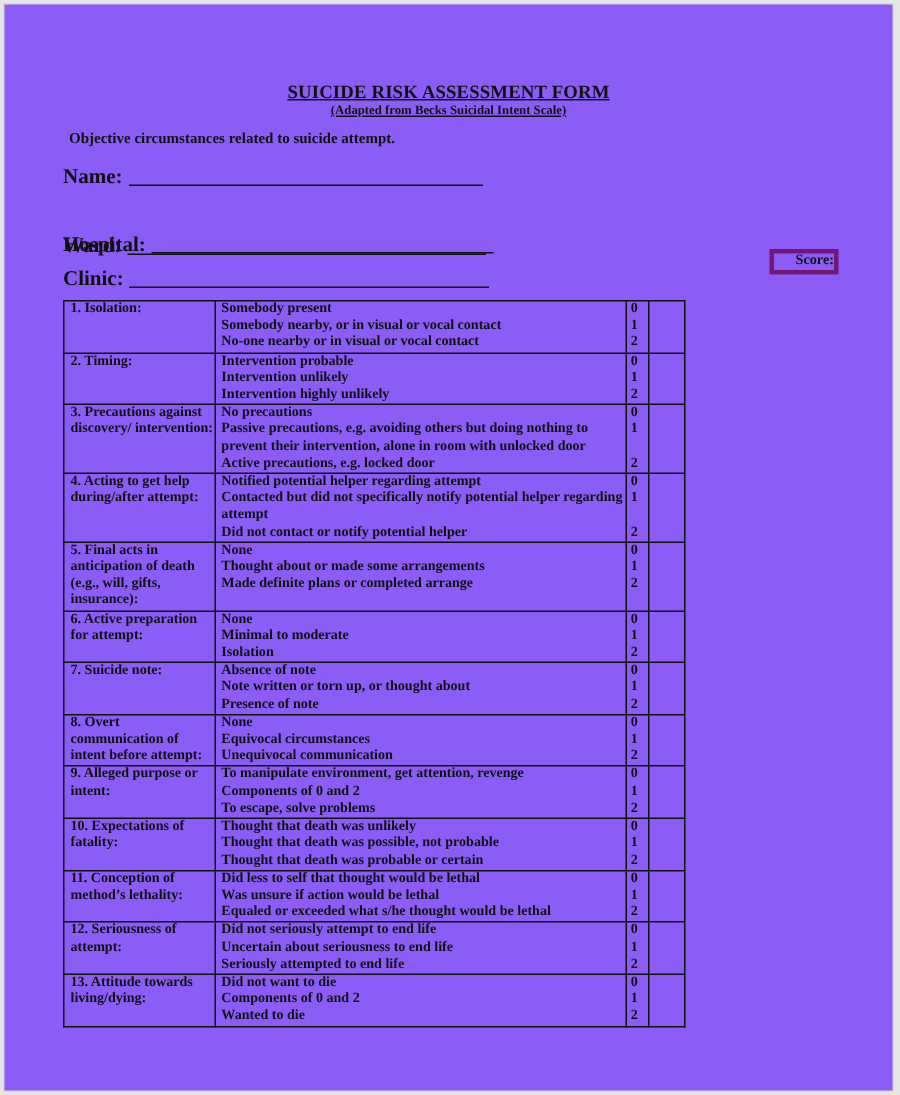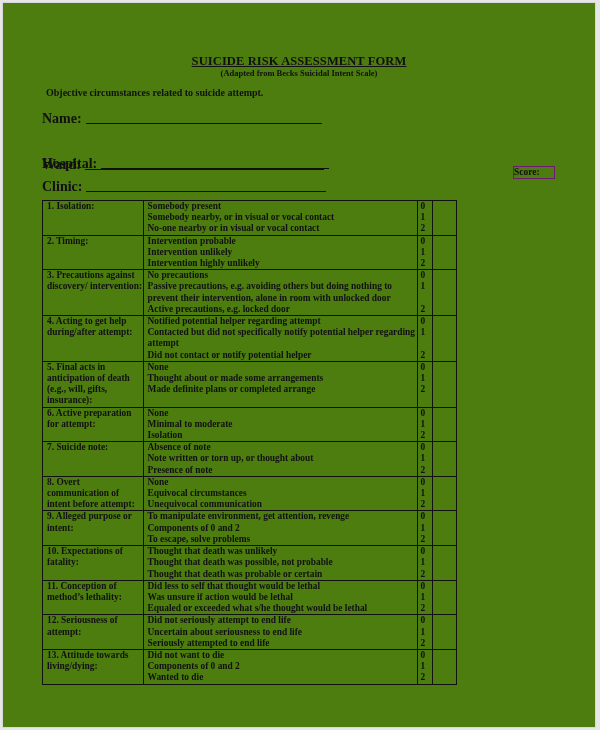--- a/index.html
+++ b/index.html
@@ -8,61 +8,62 @@
     background: #e6e6e6;
     font-family: "Liberation Serif", "DejaVu Serif", serif;
     color: #111;
     overflow: hidden;
     position: relative;
   }
   .page {
     position: absolute;
     left: 2px; top: 2px;
     width: 594px; height: 726px;
-    background: #4d7c0f;
+    background: #8b5cf6;
     border: 1px solid #d8d8d8;
     box-sizing: border-box;
   }
   .title {
     position: absolute; left: 0; width: 100%;
     top: 51px;
     text-align: center;
     font-weight: bold;
     font-size: 12.5px;
     text-decoration: underline;
     letter-spacing: 0.1px;
   }
   .subtitle {
     position: absolute; left: 0; width: 100%;
     top: 65px;
     text-align: center;
     font-weight: bold;
     font-size: 8.5px;
+    text-decoration: underline;
   }
   .intro {
     position: absolute; left: 43px; top: 84px;
     font-weight: bold; font-size: 10px;
   }
   .field {
     position: absolute; left: 39px;
     font-weight: bold; font-size: 14px;
     display: flex; align-items: center;
   }
   .field .line {
     display: inline-block;
     border-bottom: 1.6px solid #111;
     height: 9px;
     margin-left: 4px;
   }
   .score-box {
     position: absolute; left: 510px; top: 163px;
     width: 40px; height: 11px;
-    border: 1px solid #701a75;
+    border: 3px solid #701a75;
     font-weight: bold; font-size: 9.5px;
-    text-align: left; line-height: 11px;
+    text-align: right; line-height: 11px;
   }
   table.grid {
     position: absolute; left: 39px; top: 197px;
     width: 415px;
     border-collapse: collapse;
     font-size: 9.4px;
     font-weight: bold;
   }
   table.grid td {
     border: 1px solid #111;

